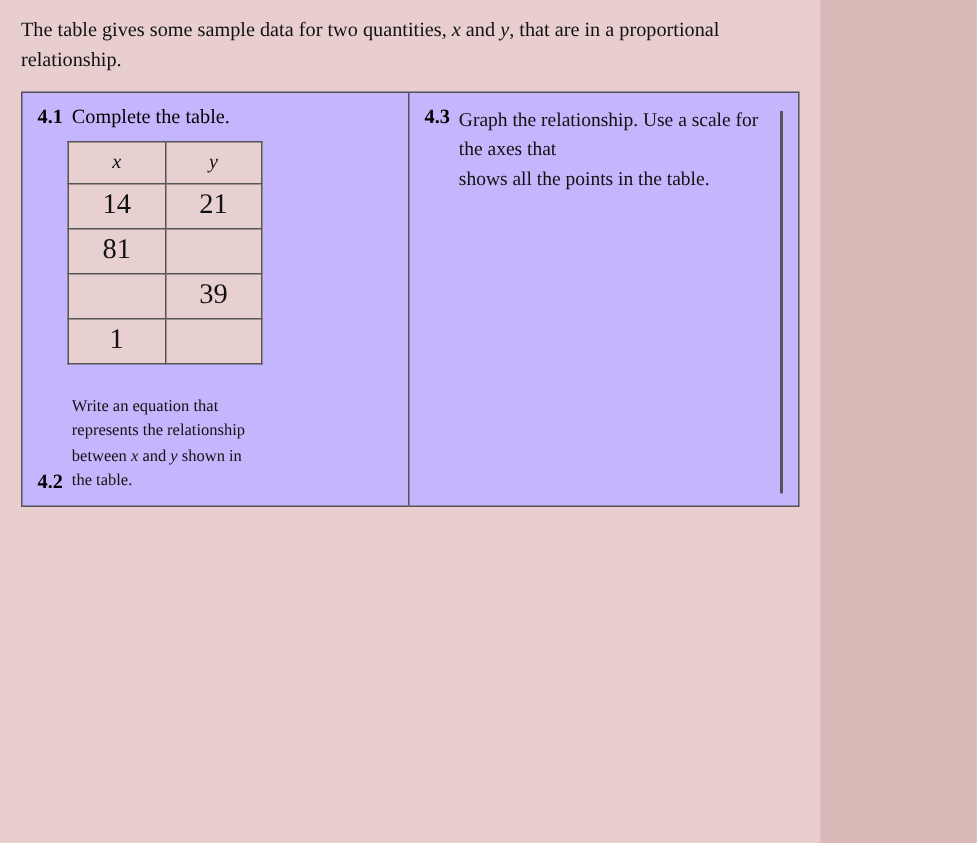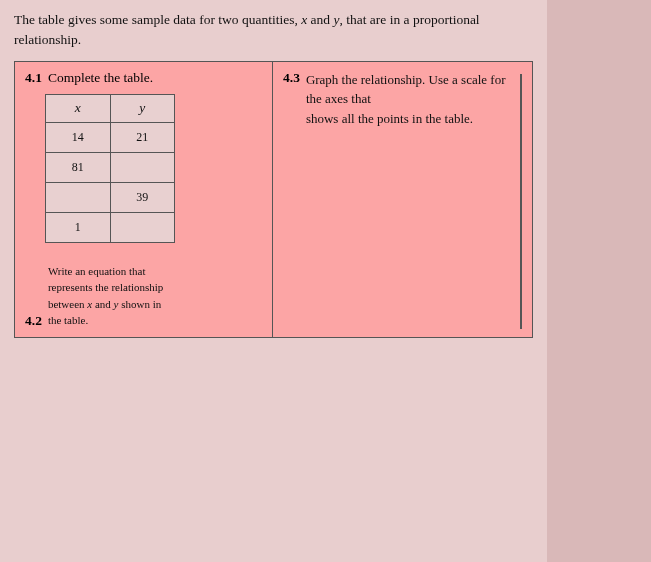--- a/index.html
+++ b/index.html
@@ -28,21 +28,21 @@
     }
 
     .intro-text em {
       font-style: italic;
     }
 
     .main-content {
       display: flex;
       gap: 0;
       border: 1.5px solid #555;
-      background: #fca5a5;
+      background: #c4b5fd;
     }
 
     .left-panel {
       width: 258px;
       border-right: 1.5px solid #555;
       padding: 8px 10px;
       display: flex;
       flex-direction: column;
       gap: 0;
     }
@@ -73,21 +73,21 @@
       border-collapse: collapse;
       width: 130px;
     }
 
     .data-table td {
       border: 1.5px solid #555;
       width: 65px;
       height: 30px;
       text-align: center;
       vertical-align: middle;
-      font-size: 12px;
+      font-size: 19px;
       background: #e8d0d0;
       color: #111;
     }
 
     .data-table th {
       border: 1.5px solid #555;
       width: 65px;
       height: 28px;
       text-align: center;
       vertical-align: middle;

